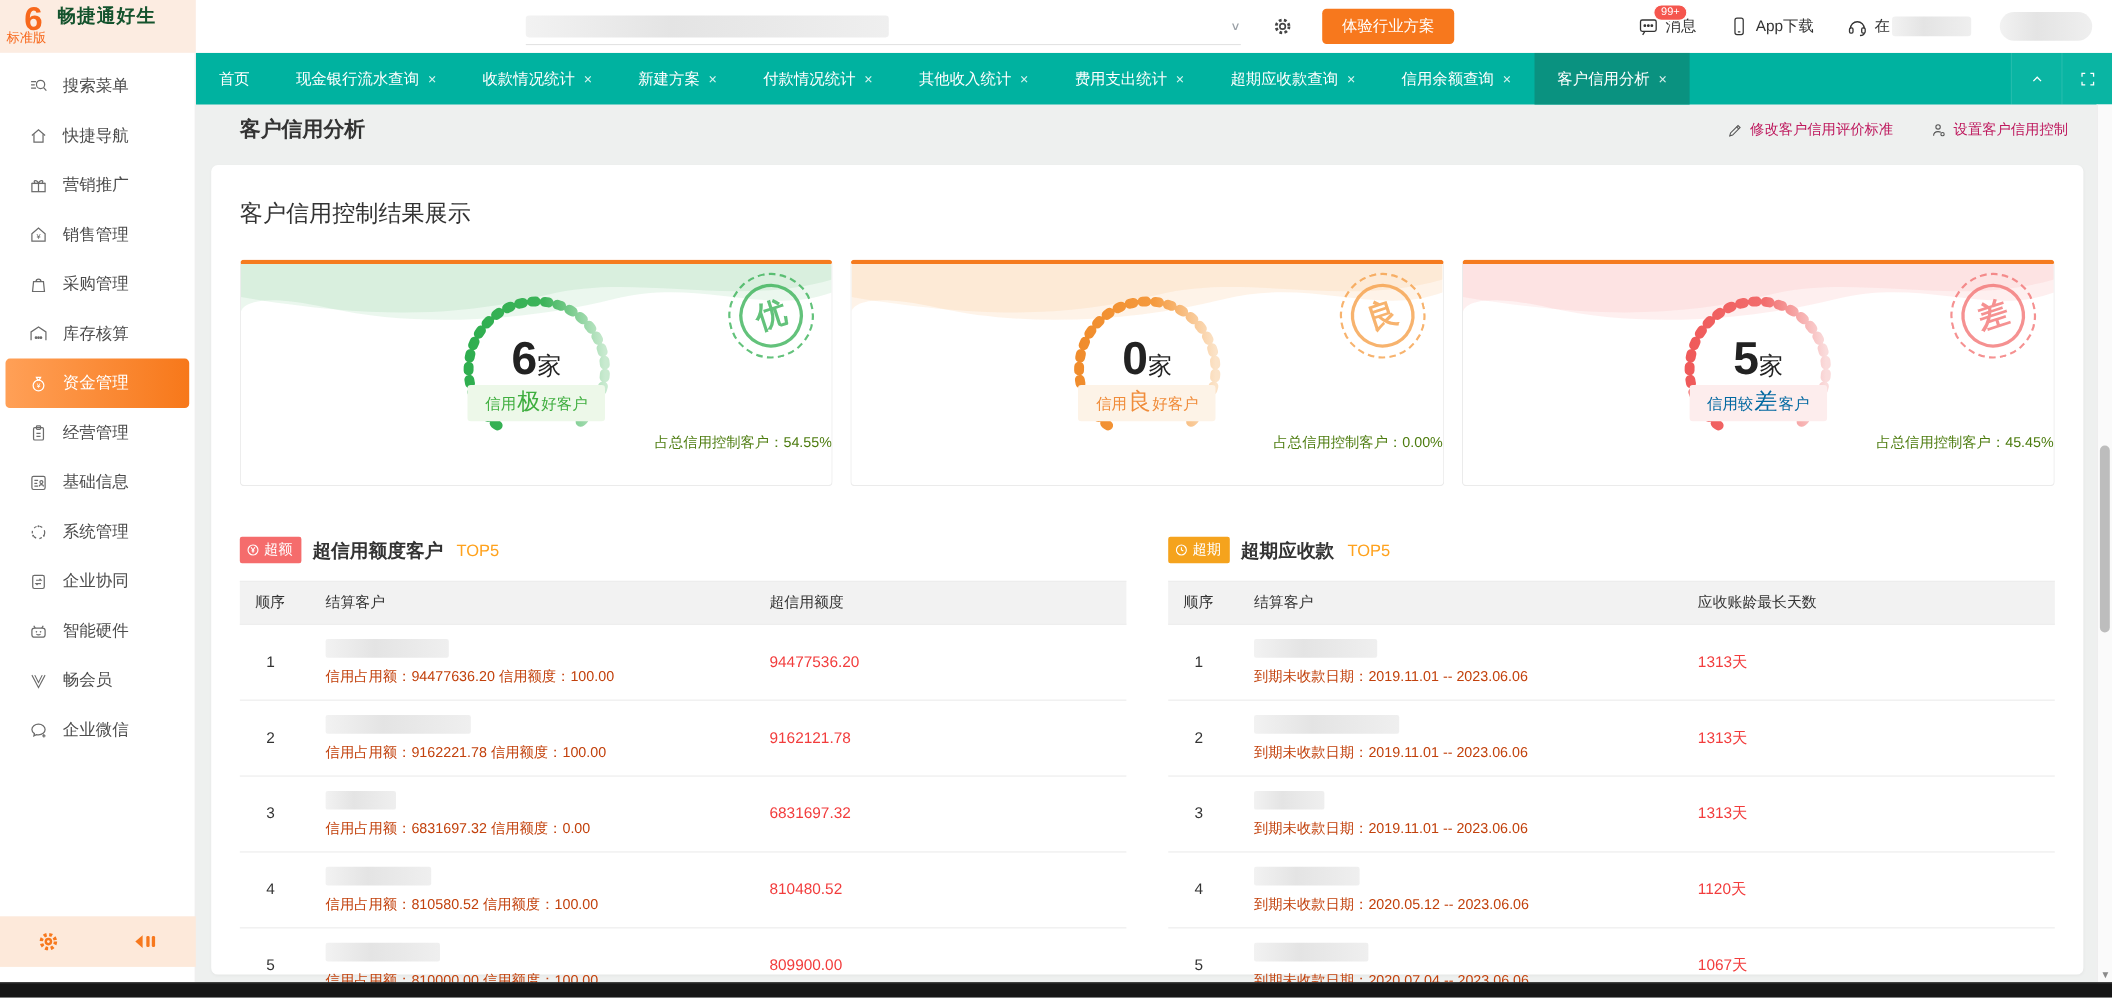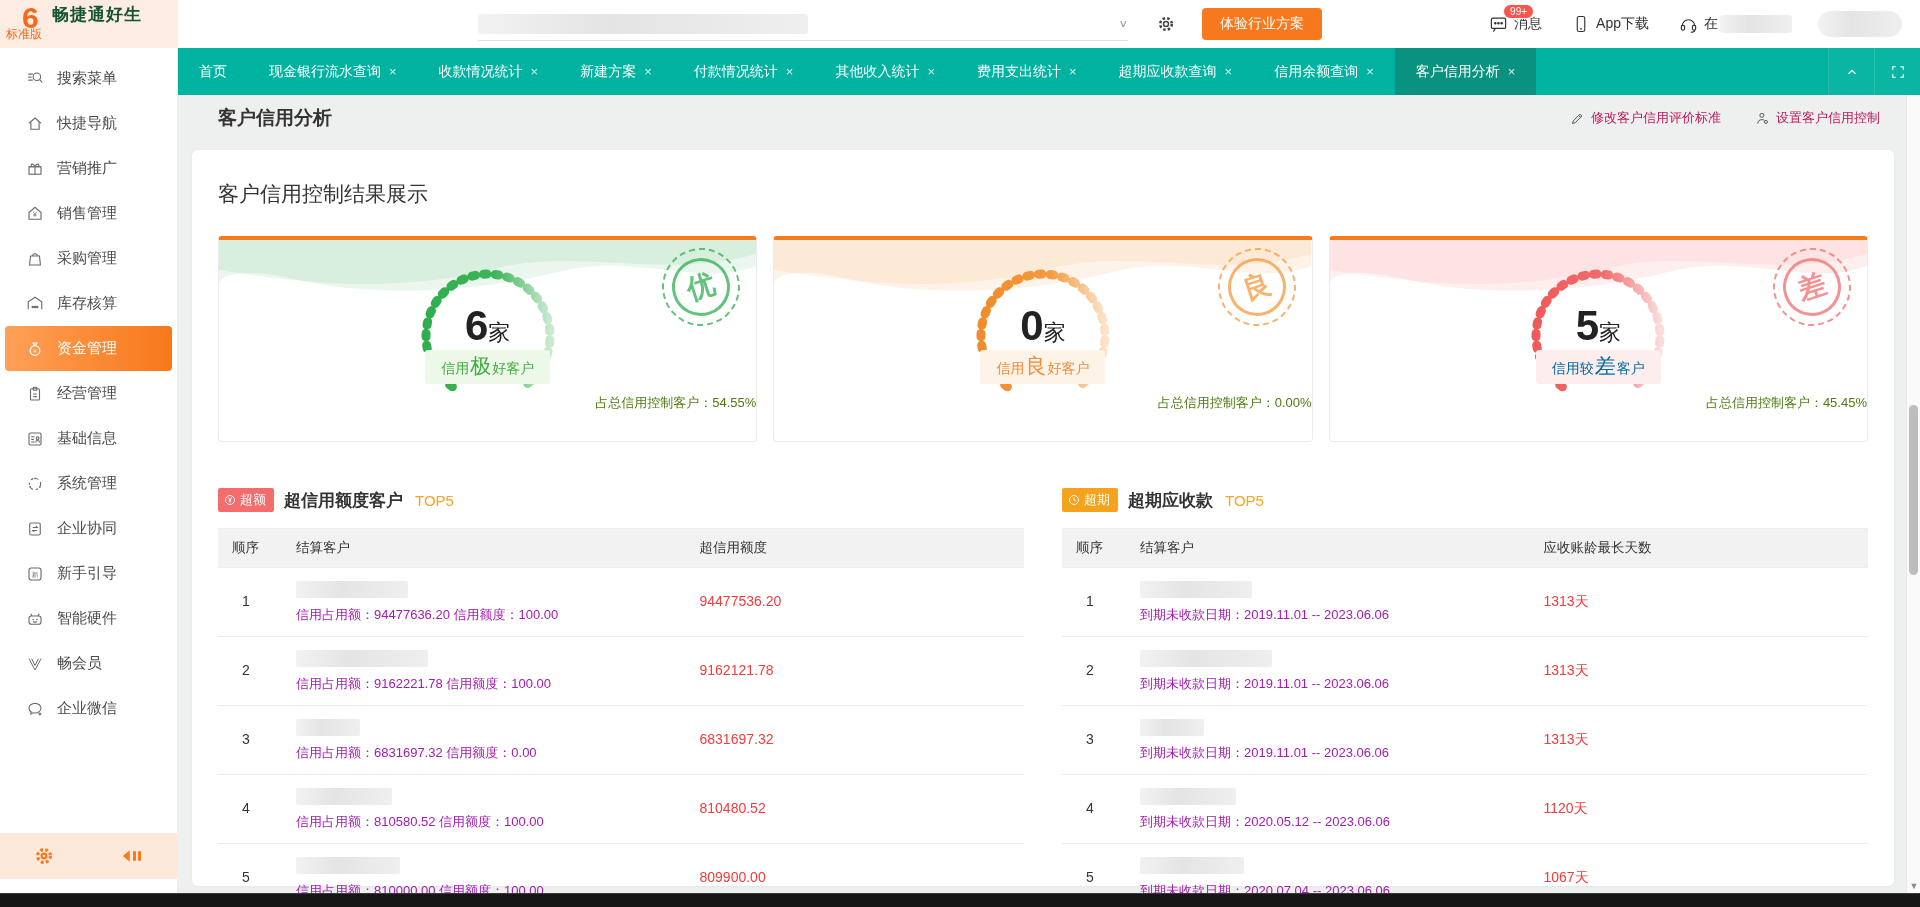--- a/index.html
+++ b/index.html
@@ -82,21 +82,21 @@
   .tbl-badge.due  { background:#f5a31d; }
   .tbl-title { font-size:17px; font-weight:bold; color:#333; margin-left:10px; }
   .tbl-top { font-size:15px; color:#ffa21d; margin-left:12px; }
   .tbl-head { display:grid; grid-template-columns:64px 1fr 42%; background:#f2f2f2; border:1px solid #ededed; border-width:1px 0; }
   .tbl-head div { font-size:13.5px; color:#333; padding:10px 8px 10px 14px; }
   .tbl-row { display:grid; grid-template-columns:64px 1fr 42%; border-bottom:1px solid #ececec; padding:11px 0 12px; }
   .cell-idx { font-size:14px; color:#333; padding:14px 0 0 24px; }
   .cell-name { padding:2px 8px 0 14px; }
   .name-redact { height:17px; border-radius:2px; }
   .r1 .name-redact{width:112px}.r2 .name-redact{width:132px}.r3 .name-redact{width:64px}.r4 .name-redact{width:96px}.r5 .name-redact{width:104px}
-  .cell-detail { font-size:13px; color:#a21caf; margin-top:8px; }
+  .cell-detail { font-size:13px; color:#c2410c; margin-top:8px; }
   .cell-val { font-size:14px; color:#f23c3c; padding:14px 0 0 14px; }
 
   
   .scrollbar { position:absolute; top:95px; right:0; bottom:14px; width:14px; background:#fafafa; border-left:1px solid #e8e8e8; z-index:40; }
   .scroll-thumb { position:absolute; top:310px; left:2px; width:9px; height:170px; background:#bdbdbd; border-radius:5px; }
   .scroll-arrow { position:absolute; bottom:2px; left:0; width:14px; text-align:center; color:#8a8a8a; font-size:9px; }
   .bottom-strip { position:absolute; bottom:0; left:0; width:1920px; height:14px; background:#161616; border-top:1px solid #3a3a3a; z-index:50; }
 </style>
 </head>
 <body>
@@ -312,27 +312,20 @@
       </div>
       <div class="side-item">
         <svg width="18" height="18" viewBox="0 0 24 24" fill="none" stroke="#6b6b6b" stroke-width="1.5">
             <rect x="5" y="4" width="14" height="16" rx="2"></rect>
             <path d="M9 10h6l-1.8-1.8M15 14H9l1.8 1.8"></path>
           </svg>
         <span>企业协同</span>
       </div>
       <div class="side-item">
         <svg width="18" height="18" viewBox="0 0 24 24" fill="none" stroke="#6b6b6b" stroke-width="1.5">
-            <rect x="4" y="4" width="16" height="16" rx="3"></rect>
-            <text x="12" y="15.5" text-anchor="middle" font-size="9" fill="#6b6b6b" stroke="none">新</text>
-          </svg>
-        <span>新手引导</span>
-      </div>
-      <div class="side-item">
-        <svg width="18" height="18" viewBox="0 0 24 24" fill="none" stroke="#6b6b6b" stroke-width="1.5">
             <rect x="4" y="8" width="16" height="11" rx="3"></rect>
             <path d="M8 8L6.3 5.2M16 8l1.7-2.8"></path>
             <circle cx="9.5" cy="12.5" r="1" fill="#6b6b6b" stroke="none"></circle>
             <circle cx="14.5" cy="12.5" r="1" fill="#6b6b6b" stroke="none"></circle>
             <path d="M9.5 15.3c1.5 1.2 3.5 1.2 5 0"></path>
           </svg>
         <span>智能硬件</span>
       </div>
       <div class="side-item">
         <svg width="18" height="18" viewBox="0 0 24 24" fill="none" stroke="#6b6b6b" stroke-width="1.3">

